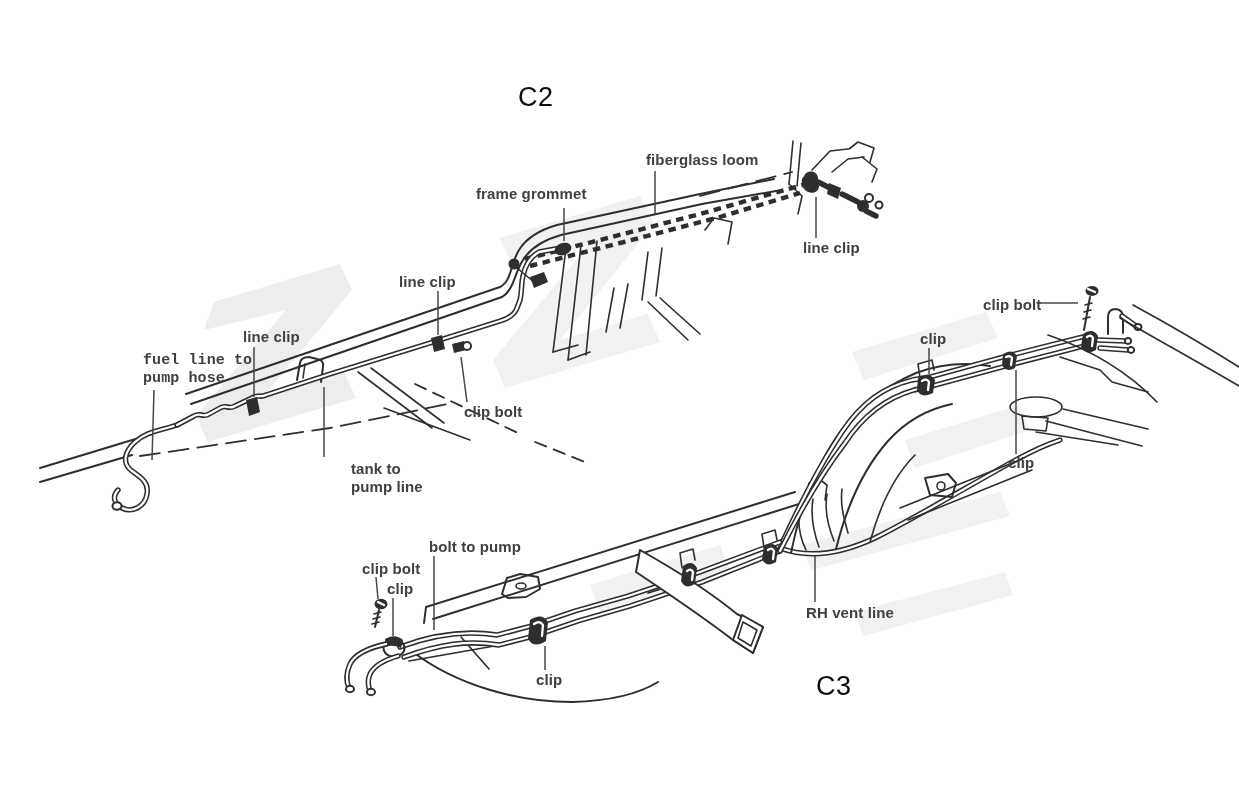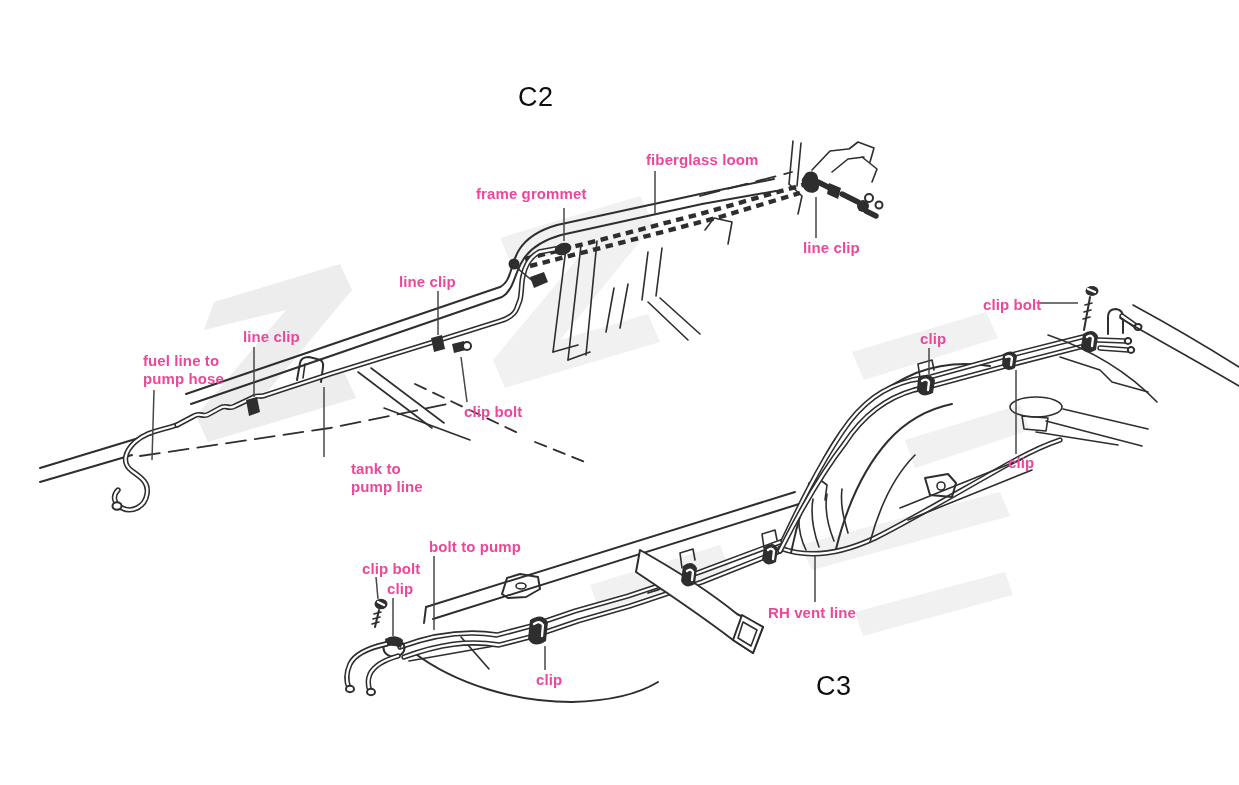--- a/index.html
+++ b/index.html
@@ -1,19 +1,19 @@
 <!DOCTYPE html>
 <html><head>
 <meta charset="utf-8">
 <style>
   html,body{margin:0;padding:0;background:#fff;}
   .stage{position:relative;width:1239px;height:785px;background:#ffffff;overflow:hidden;
          font-family:"Liberation Sans",sans-serif;}
   svg.art{position:absolute;left:0;top:0;}
-  .lbl{position:absolute;font:700 15px/1.22 "Liberation Sans",sans-serif;color:#ec4899;
+  .lbl{position:absolute;font:700 15px/1.22 "Liberation Sans",sans-serif;color:#404040;
        letter-spacing:.1px;white-space:pre-line;}
   .title{position:absolute;font:400 27px/1 "Liberation Sans",sans-serif;color:#0e0e0e;letter-spacing:.5px;}
   
   .ln{stroke:#2e2e2e;stroke-width:2;fill:none;stroke-linecap:round;stroke-linejoin:round;}
   .thin{stroke-width:1.6;}
   .dash{stroke-dasharray:20 9;stroke-width:1.8;}
   .dashS{stroke-dasharray:12 8;stroke-width:1.8;}
   .loom{stroke:#2e2e2e;stroke-width:4.4;fill:none;stroke-dasharray:7.5 5.5;stroke-linecap:butt;}
   .tubeO{stroke:#2e2e2e;stroke-width:5.4;fill:none;stroke-linecap:round;stroke-linejoin:round;}
   .tubeI{stroke:#ffffff;stroke-width:2.3;fill:none;stroke-linecap:round;stroke-linejoin:round;}
@@ -241,27 +241,27 @@
   </svg>
 
   <div class="title" style="left:518px;top:84px;">C2</div>
   <div class="title" style="left:816px;top:673px;text-align:right;">C3</div>
 
   <div class="lbl" style="left:646px;top:151px;">fiberglass loom</div>
   <div class="lbl" style="left:476px;top:185px;">frame grommet</div>
   <div class="lbl" style="left:803px;top:239px;">line clip</div>
   <div class="lbl" style="left:399px;top:273px;">line clip</div>
   <div class="lbl" style="left:243px;top:328px;">line clip</div>
-  <div class="lbl" style="left:143px;top:352px;">fuel line to
+  <div class="lbl" style="left:143px;top:352px;font-family:Liberation Mono, monospace;">fuel line to
 pump hose</div>
   <div class="lbl" style="left:464px;top:403px;">clip bolt</div>
   <div class="lbl" style="left:312px;top:460px;margin-left:39px;">tank to
 pump line</div>
 
   <div class="lbl" style="left:983px;top:296px;">clip bolt</div>
   <div class="lbl" style="left:920px;top:330px;">clip</div>
   <div class="lbl" style="left:1008px;top:454px;">clip</div>
   <div class="lbl" style="left:429px;top:538px;">bolt to pump</div>
   <div class="lbl" style="left:362px;top:560px;">clip bolt</div>
   <div class="lbl" style="left:387px;top:580px;">clip</div>
   <div class="lbl" style="left:536px;top:671px;">clip</div>
-  <div class="lbl" style="left:768px;top:604px;">RH vent line</div>
+  <div class="lbl" style="left:806px;top:604px;">RH vent line</div>
 </div>
 
 </body></html>

